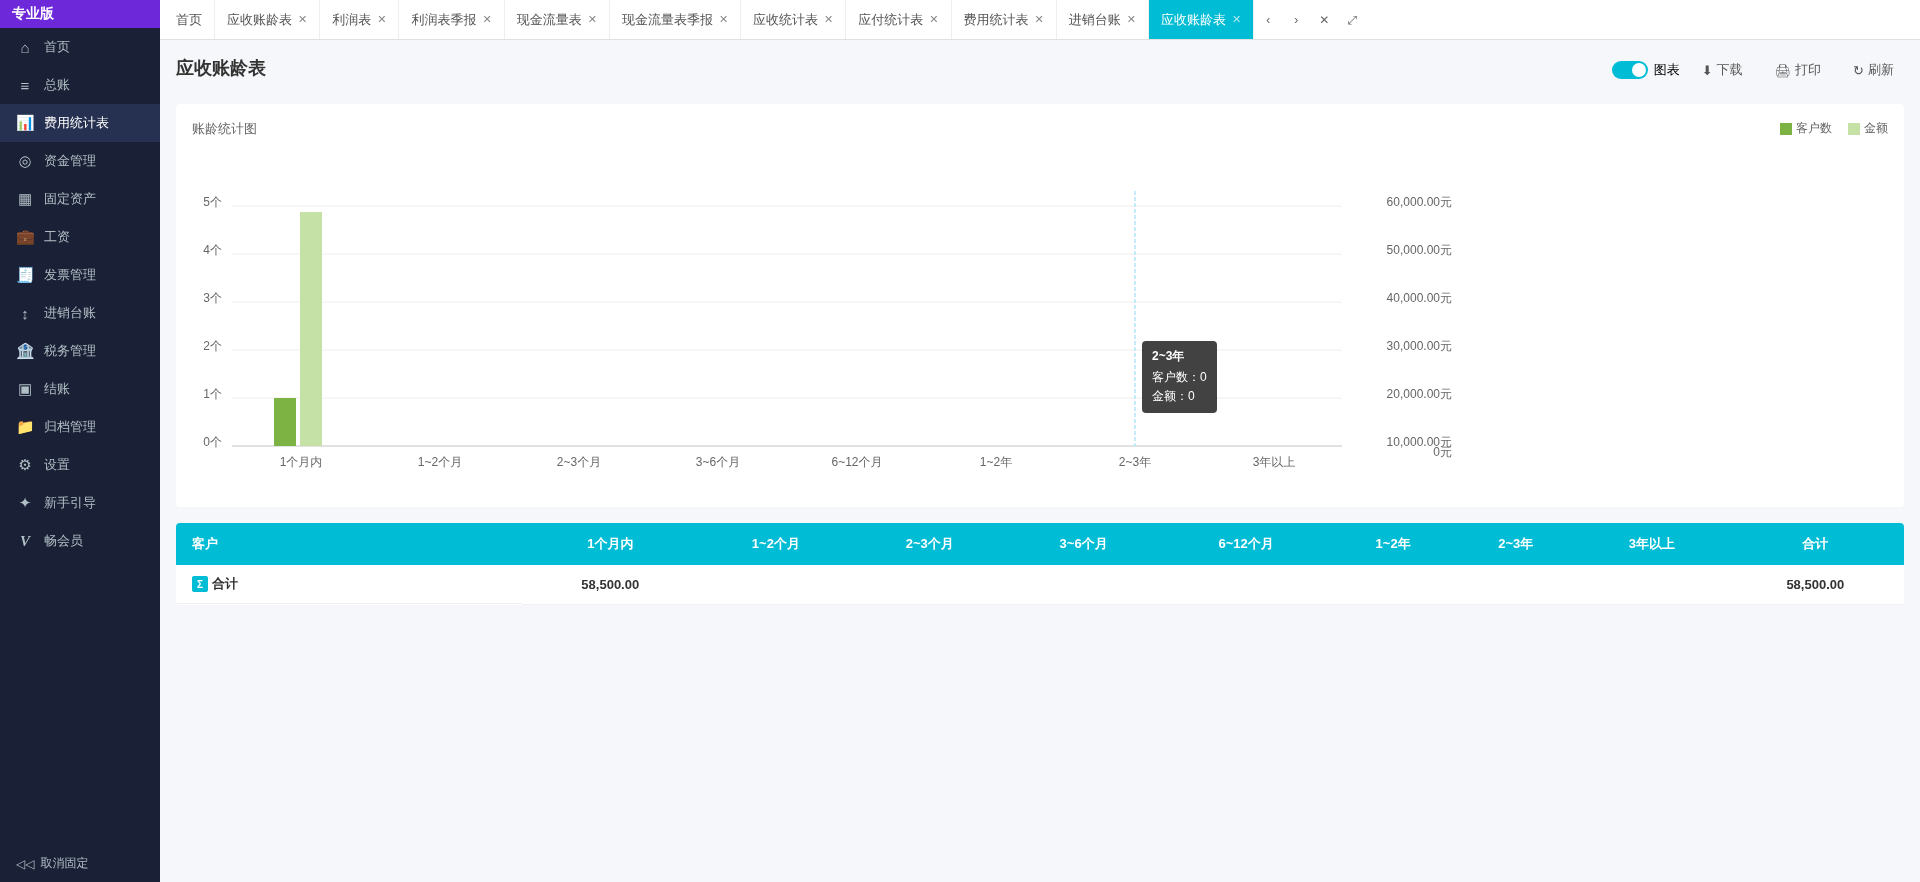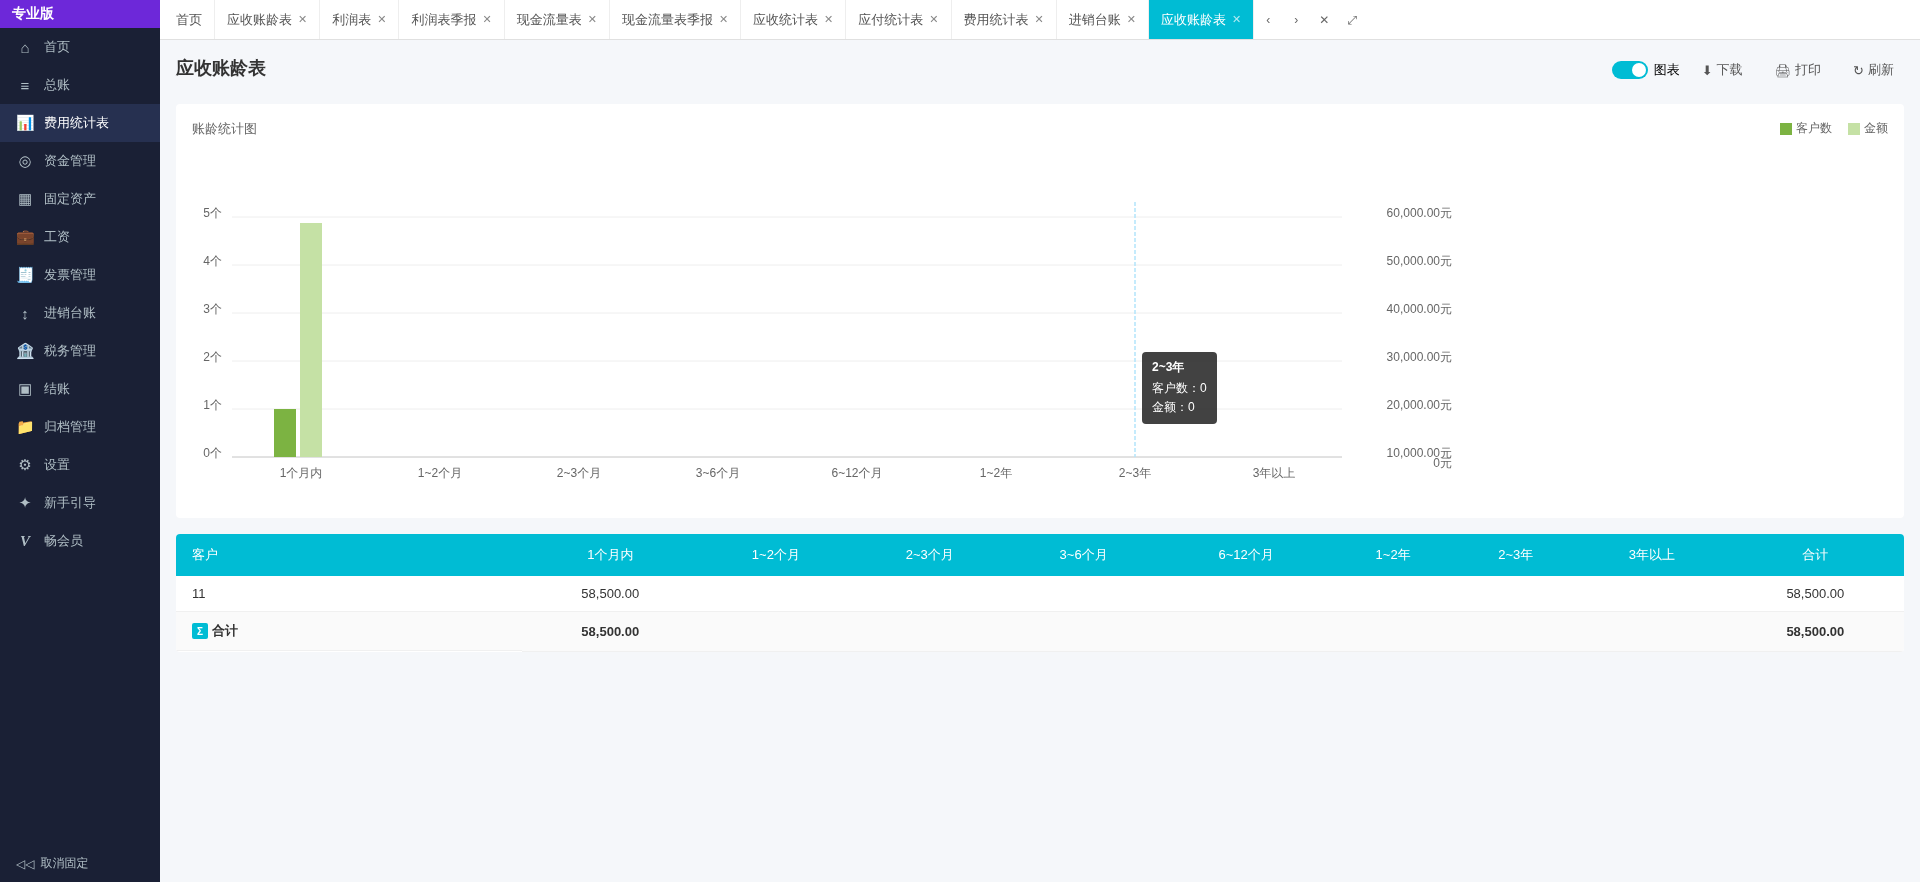--- a/index.html
+++ b/index.html
@@ -145,21 +145,21 @@
     }
 
     
     .chart-container {
       background: white;
       padding: 16px;
       border-radius: 4px;
       margin-bottom: 16px;
       position: relative;
     }
-    .chart-title { font-size: 13px; color: #666; margin-bottom: 24px; }
+    .chart-title { font-size: 13px; color: #666; margin-bottom: 13px; }
     .chart-legend {
       position: absolute;
       top: 16px;
       right: 16px;
       display: flex;
       gap: 16px;
       font-size: 12px;
       color: #666;
     }
     .legend-item { display: flex; align-items: center; gap: 4px; }
@@ -191,21 +191,21 @@
       border-radius: 4px;
       overflow: hidden;
     }
     .data-table thead tr {
       background: #00bcd4;
       color: white;
     }
     .data-table thead th {
       padding: 12px 8px;
       text-align: center;
-      font-weight: normal;
+      font-weight: bold;
       font-size: 13px;
     }
     .data-table tbody tr:nth-child(odd) { background: white; }
     .data-table tbody tr:nth-child(even) { background: #fafafa; }
     .data-table tbody td {
       padding: 10px 8px;
       text-align: center;
       font-size: 13px;
       color: #333;
       border-bottom: 1px solid #f0f0f0;
@@ -459,32 +459,20 @@
           <th>2~3个月</th>
           <th>3~6个月</th>
           <th>6~12个月</th>
           <th>1~2年</th>
           <th>2~3年</th>
           <th>3年以上</th>
           <th>合计</th>
         </tr>
       </thead>
       <tbody>
-        <tr>
-          <td>11</td>
-          <td>58,500.00</td>
-          <td></td>
-          <td></td>
-          <td></td>
-          <td></td>
-          <td></td>
-          <td></td>
-          <td></td>
-          <td>58,500.00</td>
-        </tr>
         <tr class="total-row">
           <td>
             <span class="sum-icon">Σ</span>
             <span>合计</span>
           </td>
           <td>58,500.00</td>
           <td></td>
           <td></td>
           <td></td>
           <td></td>

